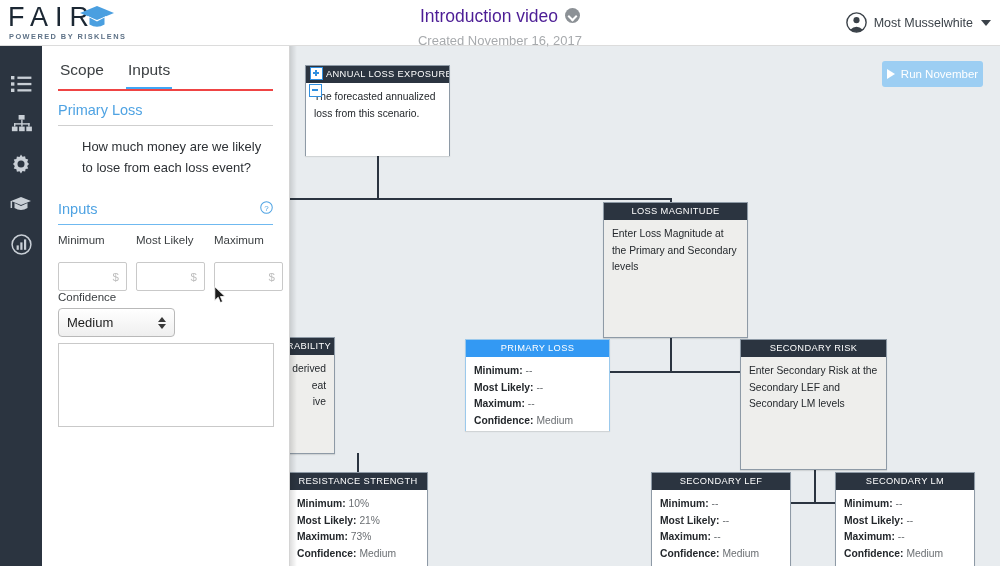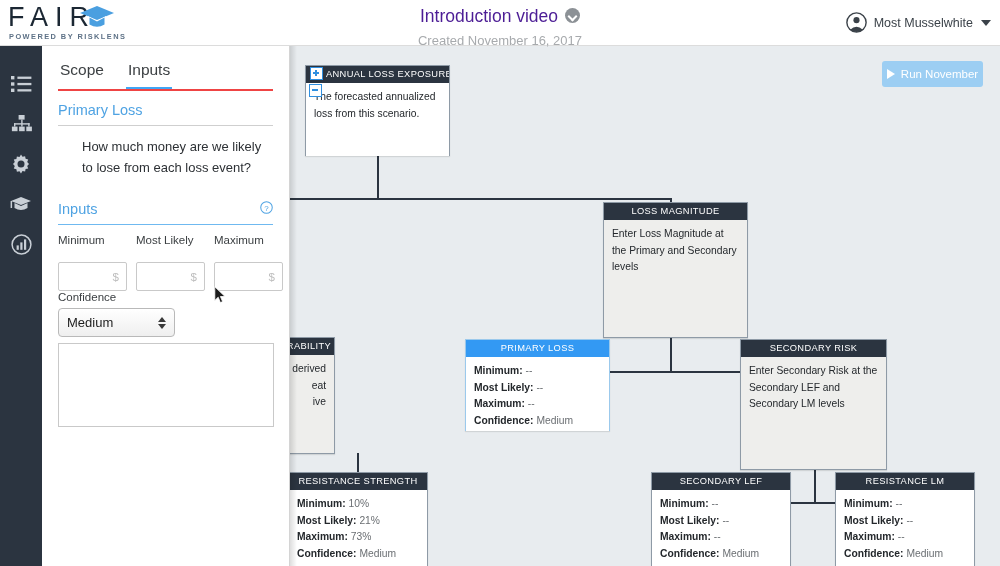--- a/index.html
+++ b/index.html
@@ -470,21 +470,21 @@
       <div><span class="k">Most Likely:</span>
         <span class="v">--</span></div>
       <div><span class="k">Maximum:</span>
         <span class="v">--</span></div>
       <div><span class="k">Confidence:</span>
         <span class="v">Medium</span></div>
     </div>
   </div>
 
   <div class="node" style="left:545px; top:426px; width:140px; height:105px;">
-    <div class="node-head">RESISTANCE LM</div>
+    <div class="node-head">SECONDARY LM</div>
     <div class="node-body white" style="height:87px;">
       <div><span class="k">Minimum:</span>
         <span class="v">--</span></div>
       <div><span class="k">Most Likely:</span>
         <span class="v">--</span></div>
       <div><span class="k">Maximum:</span>
         <span class="v">--</span></div>
       <div><span class="k">Confidence:</span>
         <span class="v">Medium</span></div>
     </div>

